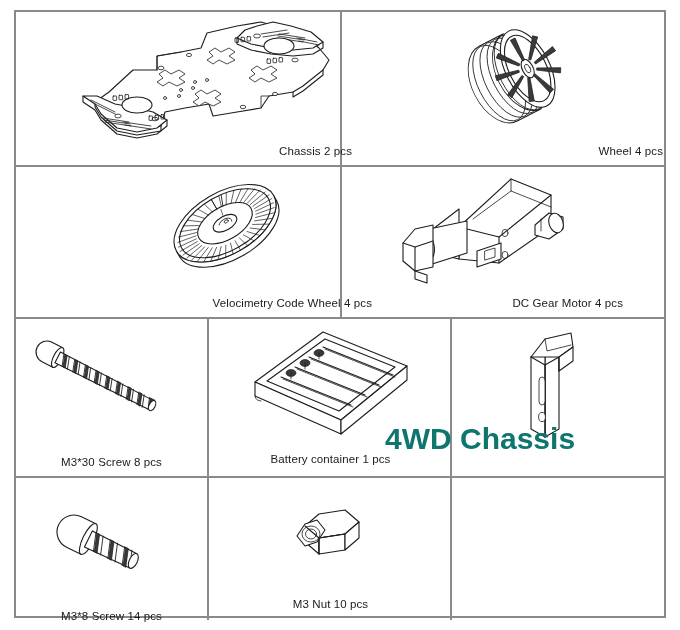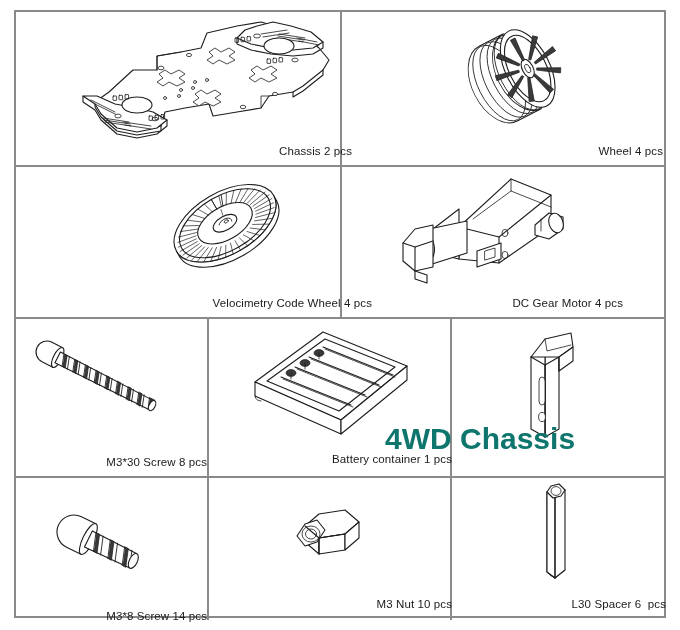--- a/index.html
+++ b/index.html
@@ -67,21 +67,21 @@
   .cell-label {
     position: absolute;
     bottom: 7px;
     font-size: 11.5px;
     color: #1a1a1a;
     letter-spacing: 0.1px;
     white-space: pre;
     line-height: 14px;
   }
   .label-right { right: 16px; }
-  .label-center { left: 0; right: 0; text-align: right; }
+  .label-center { left: 0; right: 0; text-align: center; }
 
   
   #wd-overlay {
     position: absolute;
     left: 385px;
     top: 423px;
     font-size: 30px;
     font-weight: 700;
     color: #0f766e;
     letter-spacing: 0px;
@@ -609,35 +609,16 @@
           <ellipse class="ln-thin" cx="-20" cy="2" rx="5.5" ry="5"></ellipse>
 
           <path class="ln" d="M-26 -6 L-12 6 L14 2"></path>
           <path class="ln" d="M-12 6 L-12 22"></path>
         </g>
       </svg>
     </div>
     <div class="cell-label label-center">M3 Nut 10 pcs</div>
   </div>
 
-  <div class="cell" style="left:454px; top:478px; width:212px; height:140px;">
-    <div class="cell-art">
-      <svg width="70" height="115" viewBox="0 0 70 115">
-
-        <path class="fl-w" d="M22 14 L30 8 L40 12 L40 92 L30 100 L22 94 Z"></path>
-        <path class="fl-w" d="M22 14 L22 94 L30 100 L30 20 Z"></path>
-        <path class="ln" d="M30 20 L40 12"></path>
-        <path class="ln" d="M30 20 L30 100"></path>
-
-        <path class="fl-w" d="M22 14 L26 8 L34 6 L40 12 L36 18 L28 20 Z"></path>
-
-        <ellipse class="fl-w-thin" cx="31" cy="13" rx="5" ry="4.4"></ellipse>
-
-        <path class="ln-thin" d="M22 94 L30 100 L40 92"></path>
-        <path class="ln-thin" d="M25 97 L30 100"></path>
-      </svg>
-    </div>
-    <div class="cell-label label-center">L30 Spacer 6  pcs</div>
-  </div>
 
   <div id="wd-overlay">4WD Chassis</div>
 
 </div>
 
 </body></html>

